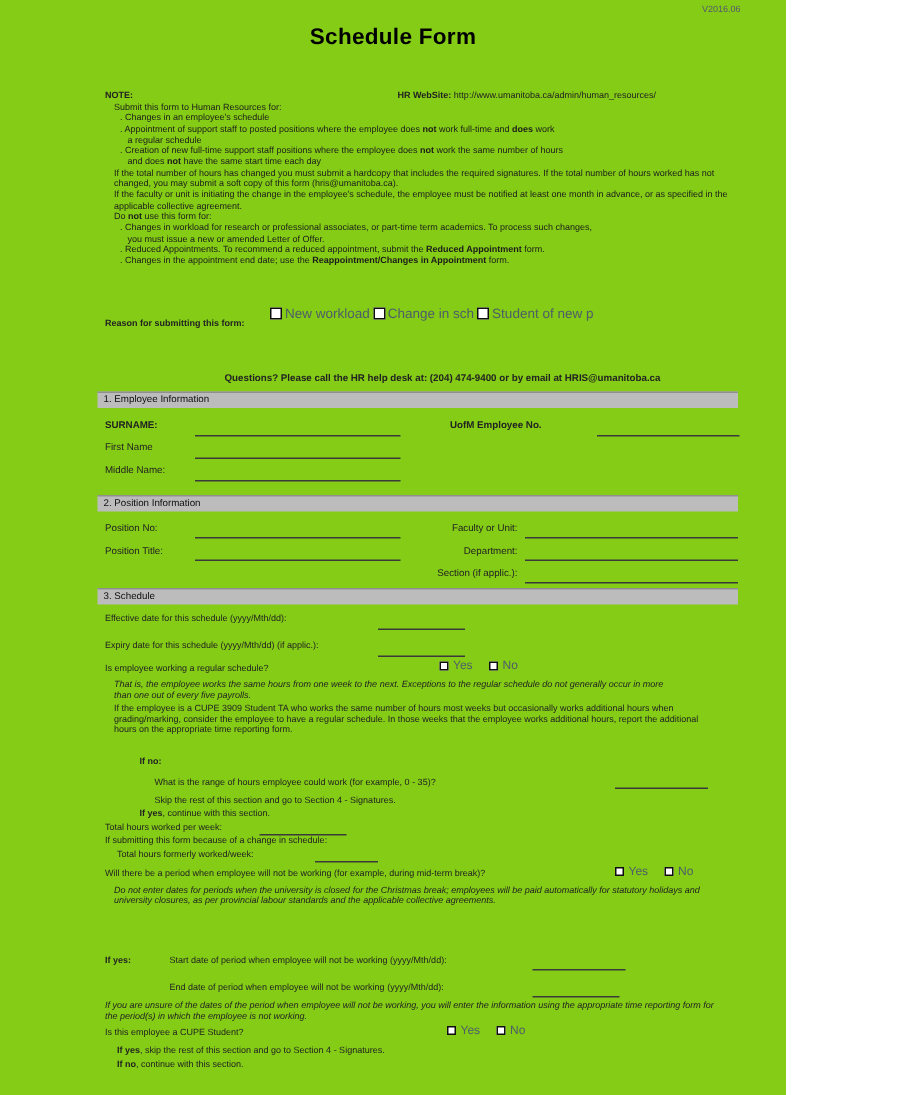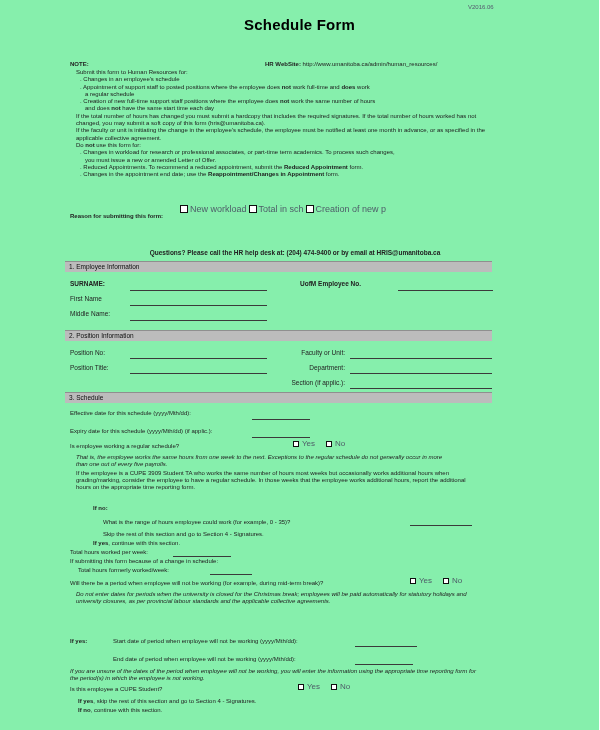--- a/index.html
+++ b/index.html
@@ -1,18 +1,18 @@
 <!DOCTYPE html>
 <html><head>
 <meta charset="utf-8">
 <style>
   * { margin:0; padding:0; box-sizing:border-box; }
   html,body { width:600px; height:730px; background:#ffffff; }
   body { font-family:"Liberation Sans", sans-serif; color:#222; position:relative; overflow:hidden; }
-  .page { position:relative; width:599px; height:730px; background:#86efac; }
+  .page { position:relative; width:524px; height:730px; background:#84cc16; }
   .abs { position:absolute; white-space:nowrap; }
   .t6  { font-size:6px; line-height:7px; }
   .t65 { font-size:6.5px; line-height:8px; }
   .bold{ font-weight:bold; }
   .ital{ font-style:italic; }
   .title { width:100%; text-align:center; font-size:15px; font-weight:bold; color:#000; letter-spacing:.2px; }
   .version { font-size:6px; color:#55586e; }
   .noteblock { position:absolute; left:76px; top:69px; font-size:6px; line-height:7.3px; color:#1c1c1c; white-space:nowrap; }
   .noteblock .i1 { padding-left:4px; }
   .noteblock .i2 { padding-left:9px; }
@@ -56,23 +56,23 @@
     <div class="i2">you must issue a new or amended Letter of Offer.</div>
     <div class="i1"><span>. Reduced Appointments.  To recommend a reduced appointment, submit the </span><span class="bold">Reduced Appointment</span><span> form.</span></div>
     <div class="i1"><span>. Changes in the appointment end date; use the </span><span class="bold">Reappointment/Changes in Appointment</span><span> form.</span></div>
   </div>
 
   <div class="abs t6 bold" style="left:70px;top:213px;">Reason for submitting this form:</div>
   <div class="ropts" style="left:178px;top:204px;">
     <span class="cb2"></span>
     <span>New workload</span>
     <span class="cb2"></span>
-    <span>Total in sch</span>
+    <span>Change in sch</span>
     <span class="cb2"></span>
-    <span>Creation of new p</span>
+    <span>Student of new p</span>
   </div>
 
   <div class="abs t65 bold center" style="left:0;top:249px;">Questions? Please call the HR help desk at: (204) 474-9400 or by email at HRIS@umanitoba.ca</div>
 
   <div class="secbar" style="top:261px;">1.  Employee Information</div>
   <div class="abs t65 bold" style="left:70px;top:280px;">SURNAME:</div>
   <div class="fline" style="left:130px;top:290px;width:137px;"></div>
   <div class="abs t65 bold" style="left:300px;top:280px;">UofM Employee No.</div>
   <div class="fline" style="left:398px;top:290px;width:95px;"></div>
   <div class="abs t65" style="left:70px;top:295px;">First Name</div>

